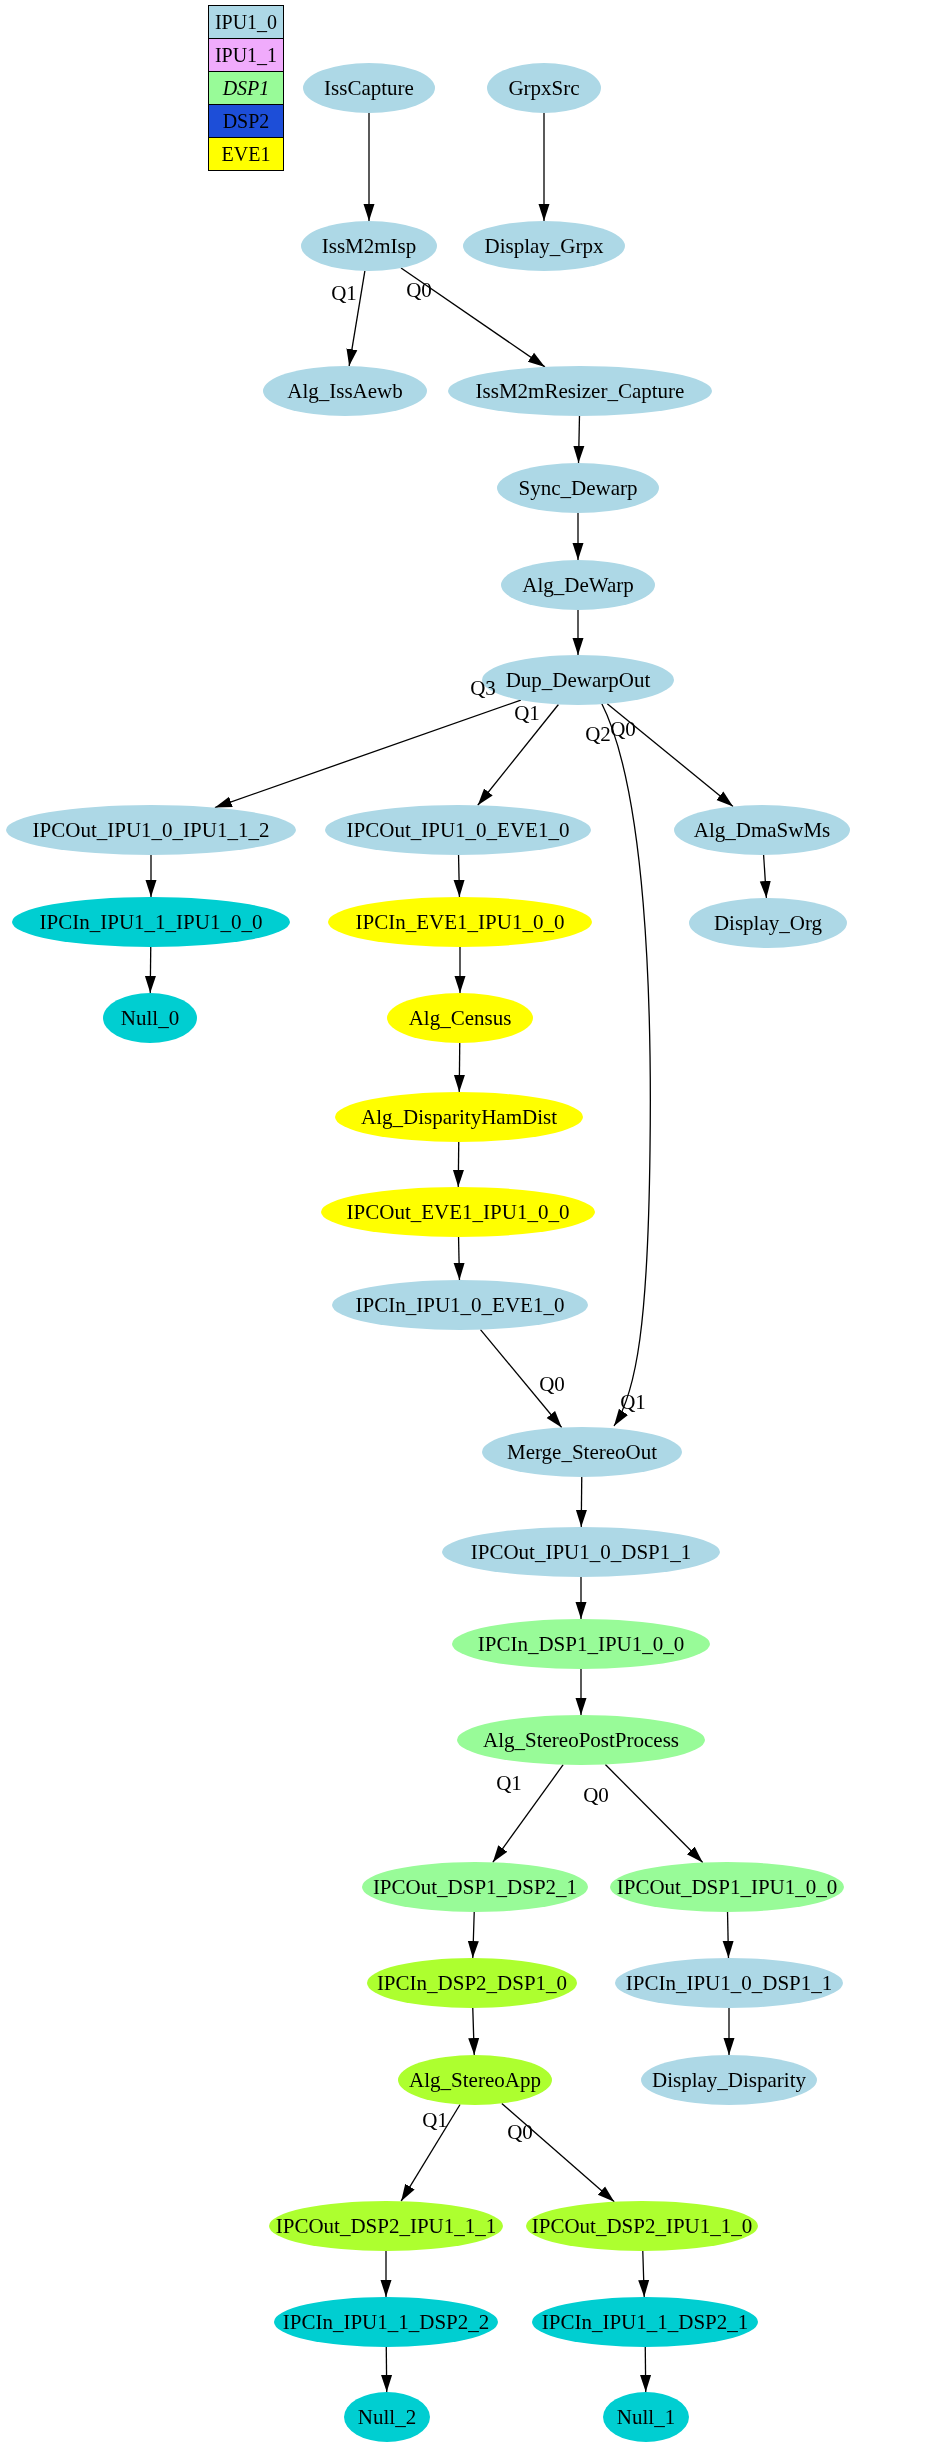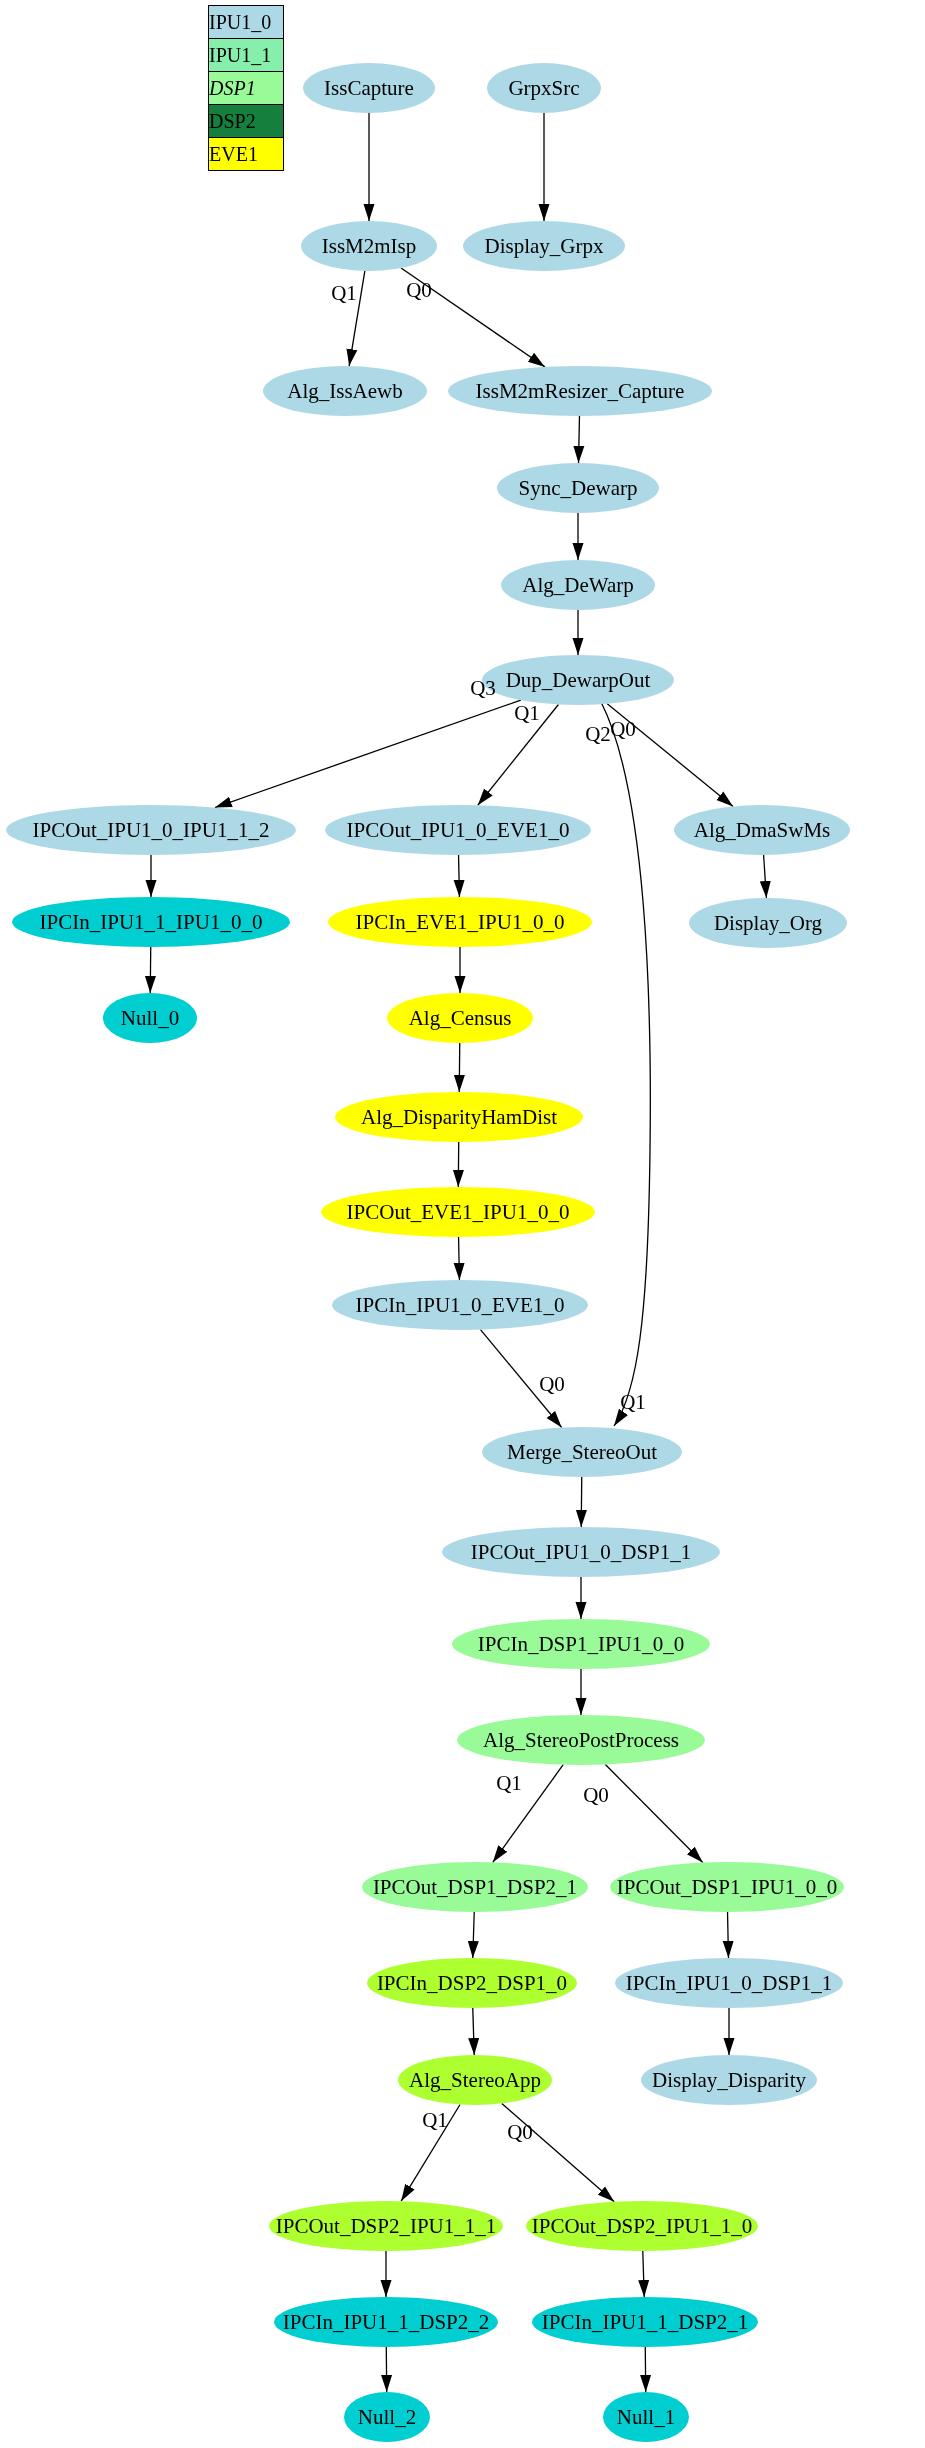--- a/index.html
+++ b/index.html
@@ -21,20 +21,21 @@
     position: absolute;
     left: 208px;
     top: 5px;
     width: 76px;
     border: 1px solid #000;
     box-sizing: border-box;
   }
   .legend-row {
     height: 32px;
     line-height: 32px;
+    text-align: center;
     font-size: 20px;
     color: #000;
     border-bottom: 1px solid #000;
     overflow: hidden;
   }
   .legend-row:last-child { border-bottom: none; }
   #graph {
     position: absolute;
     left: 0;
     top: 0;
@@ -260,18 +261,18 @@
         <text x="623" y="736" class="edge-label">Q0</text>
         <text x="552" y="1391" class="edge-label">Q0</text>
         <text x="509" y="1790" class="edge-label">Q1</text>
         <text x="596" y="1802" class="edge-label">Q0</text>
         <text x="435" y="2127" class="edge-label">Q1</text>
         <text x="520" y="2139" class="edge-label">Q0</text>
       </g>
   </svg>
   <div id="legend">
       <div class="legend-row" style="background: rgb(173, 216, 230);">IPU1_0</div>
-      <div class="legend-row" style="background: #86efac;">IPU1_1</div>
+      <div class="legend-row" style="background: #f0abfc;">IPU1_1</div>
       <div class="legend-row" style="background: rgb(152, 251, 152); font-style: italic;">DSP1</div>
-      <div class="legend-row" style="background: #15803d;">DSP2</div>
+      <div class="legend-row" style="background: #1d4ed8;">DSP2</div>
       <div class="legend-row" style="background: rgb(255, 255, 0);">EVE1</div>
     </div>
 </div>
 
 </body></html>

